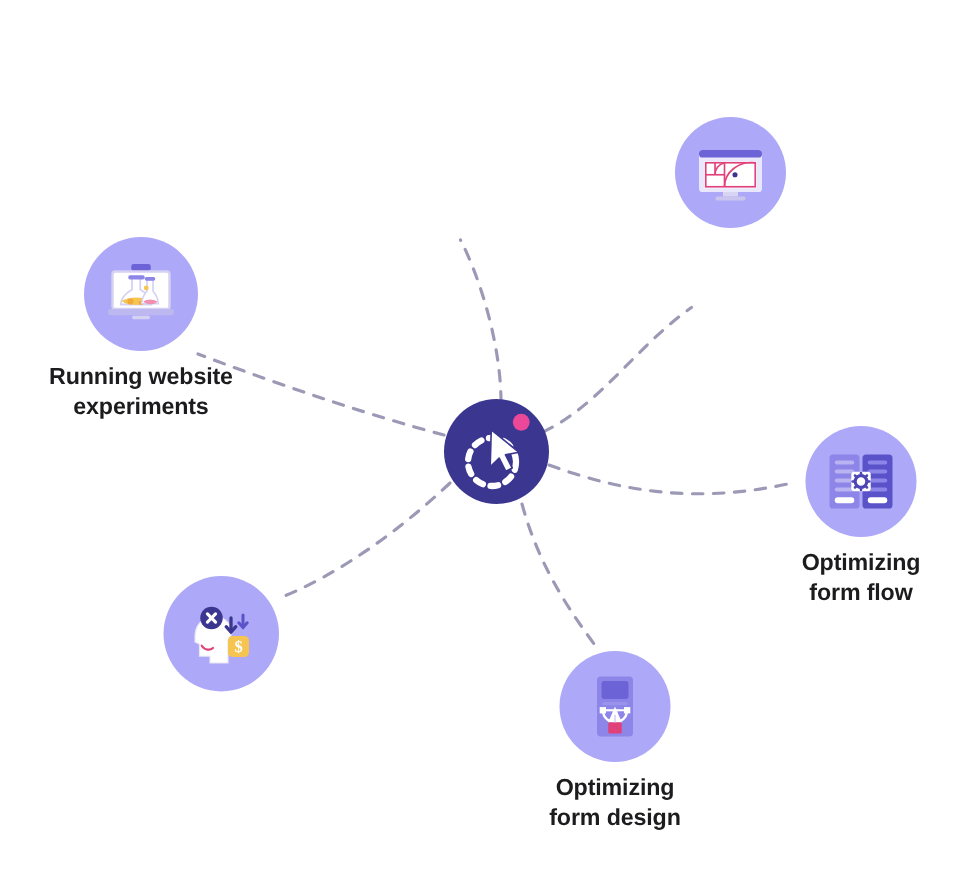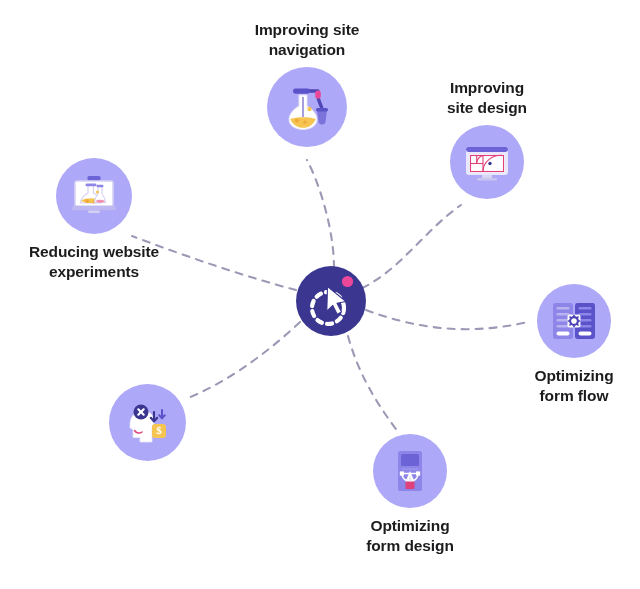--- a/index.html
+++ b/index.html
@@ -90,46 +90,22 @@
       </g>
 
       <g>
         <path d="M31.5,20.5 L50,35.5 L41,37.2 L45.5,46 L41.2,48.2 L36.8,39.4 L30.8,45.2 Z" fill="#ffffff" stroke="#3B3790" stroke-width="1.1" stroke-linejoin="round"></path>
       </g>
 
       <circle cx="51.5" cy="15.5" r="5.6" fill="#EC4899"></circle>
     </svg>
   </div>
 
-  <div class="node" style="left:232px; top:20px; width:150px;">
-    <div class="label label-above">Improving site
-navigation</div>
-    <div class="bubble" style="width:80px;height:80px;">
-      <svg width="56" height="56" viewBox="0 0 56 56">
-
-        <path d="M22,12 L39,12 L39,16 C39,24 43,26 43,31" fill="none" stroke="#4F46B5" stroke-width="3.4" stroke-linecap="round" stroke-linejoin="round"></path>
-        <rect x="14" y="9.5" width="17" height="5.2" rx="2.4" fill="#5A52C9"></rect>
-        <rect x="36.2" y="11.5" width="5.6" height="8" rx="2.6" fill="#EC4899"></rect>
-
-        <path d="M20,16 L20,27 C13.5,30.5 10,36 10,40.5 C10,46.4 16.2,50.5 24,50.5 C31.8,50.5 38,46.4 38,40.5 C38,36 34.5,30.5 28,27 L28,16 Z" fill="#FFFFFF" stroke="#E4E2F8" stroke-width="1"></path>
-        <path d="M11.2,40 C13.5,45.8 18.4,48.8 24,48.8 C29.6,48.8 34.5,45.8 36.8,40 C31,37.5 17,37.5 11.2,40 Z" fill="#F5C451"></path>
-        <circle cx="18" cy="41.6" r="2.1" fill="#F0A93B"></circle>
-        <circle cx="26" cy="43.2" r="1.6" fill="#F0A93B"></circle>
-        <circle cx="30.5" cy="30" r="2.2" fill="#F5C451"></circle>
-        <line x1="24" y1="18" x2="24" y2="38" stroke="#8A7ED8" stroke-width="1.5"></line>
-
-        <path d="M38,31 L48,31 L46.5,43 C46.3,44.6 45.2,45.5 43,45.5 C40.8,45.5 39.7,44.6 39.5,43 Z" fill="#7B73DC"></path>
-        <rect x="37" y="29" width="12" height="3.4" rx="1.6" fill="#5A52C9"></rect>
-      </svg>
-    </div>
-  </div>
 
   <div class="node" style="left:413px; top:78px; width:148px;">
-    <div class="label label-above">Improving
-site design</div>
     <div class="bubble" style="width:74px;height:74px;">
       <svg width="54" height="54" viewBox="0 0 54 54">
         <rect x="6" y="12" width="42" height="28" rx="2.4" fill="#E9E7FB"></rect>
         <rect x="6" y="12" width="42" height="5" rx="2.4" fill="#6C63D6"></rect>
         <rect x="9.5" y="19.5" width="35" height="18" fill="#FFFFFF"></rect>
 
         <g fill="none" stroke="#E0417A" stroke-width="1.1">
           <rect x="10.5" y="20.5" width="33" height="16"></rect>
           <line x1="23" y1="20.5" x2="23" y2="36.5"></line>
           <line x1="10.5" y1="28.5" x2="23" y2="28.5"></line>
@@ -249,17 +225,17 @@
         <rect x="18.5" y="14.5" width="11" height="2.8" rx="1.3" fill="#8D85E8"></rect>
         <path d="M31,17 L31,25 C28.5,28 27.5,31 27.5,33.5 L38.5,33.5 C38.5,31 37.5,28 35,25 L35,17 Z" fill="#FFFFFF" stroke="#D5D1F3" stroke-width="1.1"></path>
         <path d="M28.5,32 C31,34.4 36,34.4 38,32 C35,30.2 31,30.2 28.5,32 Z" fill="#F18FB0"></path>
         <rect x="29.5" y="15.7" width="7" height="2.5" rx="1.2" fill="#8D85E8"></rect>
         <circle cx="30.5" cy="23" r="1.6" fill="#F5C451"></circle>
 
         <rect x="5" y="37" width="44" height="4.2" rx="2" fill="#BDB8EF"></rect>
         <rect x="21" y="41.5" width="12" height="2.4" rx="1.2" fill="#D5D1F3"></rect>
       </svg>
     </div>
-    <div class="label label-below">Reducing website
+    <div class="label label-below">Running website
 experiments</div>
   </div>
 
 </div>
 
 </body></html>

